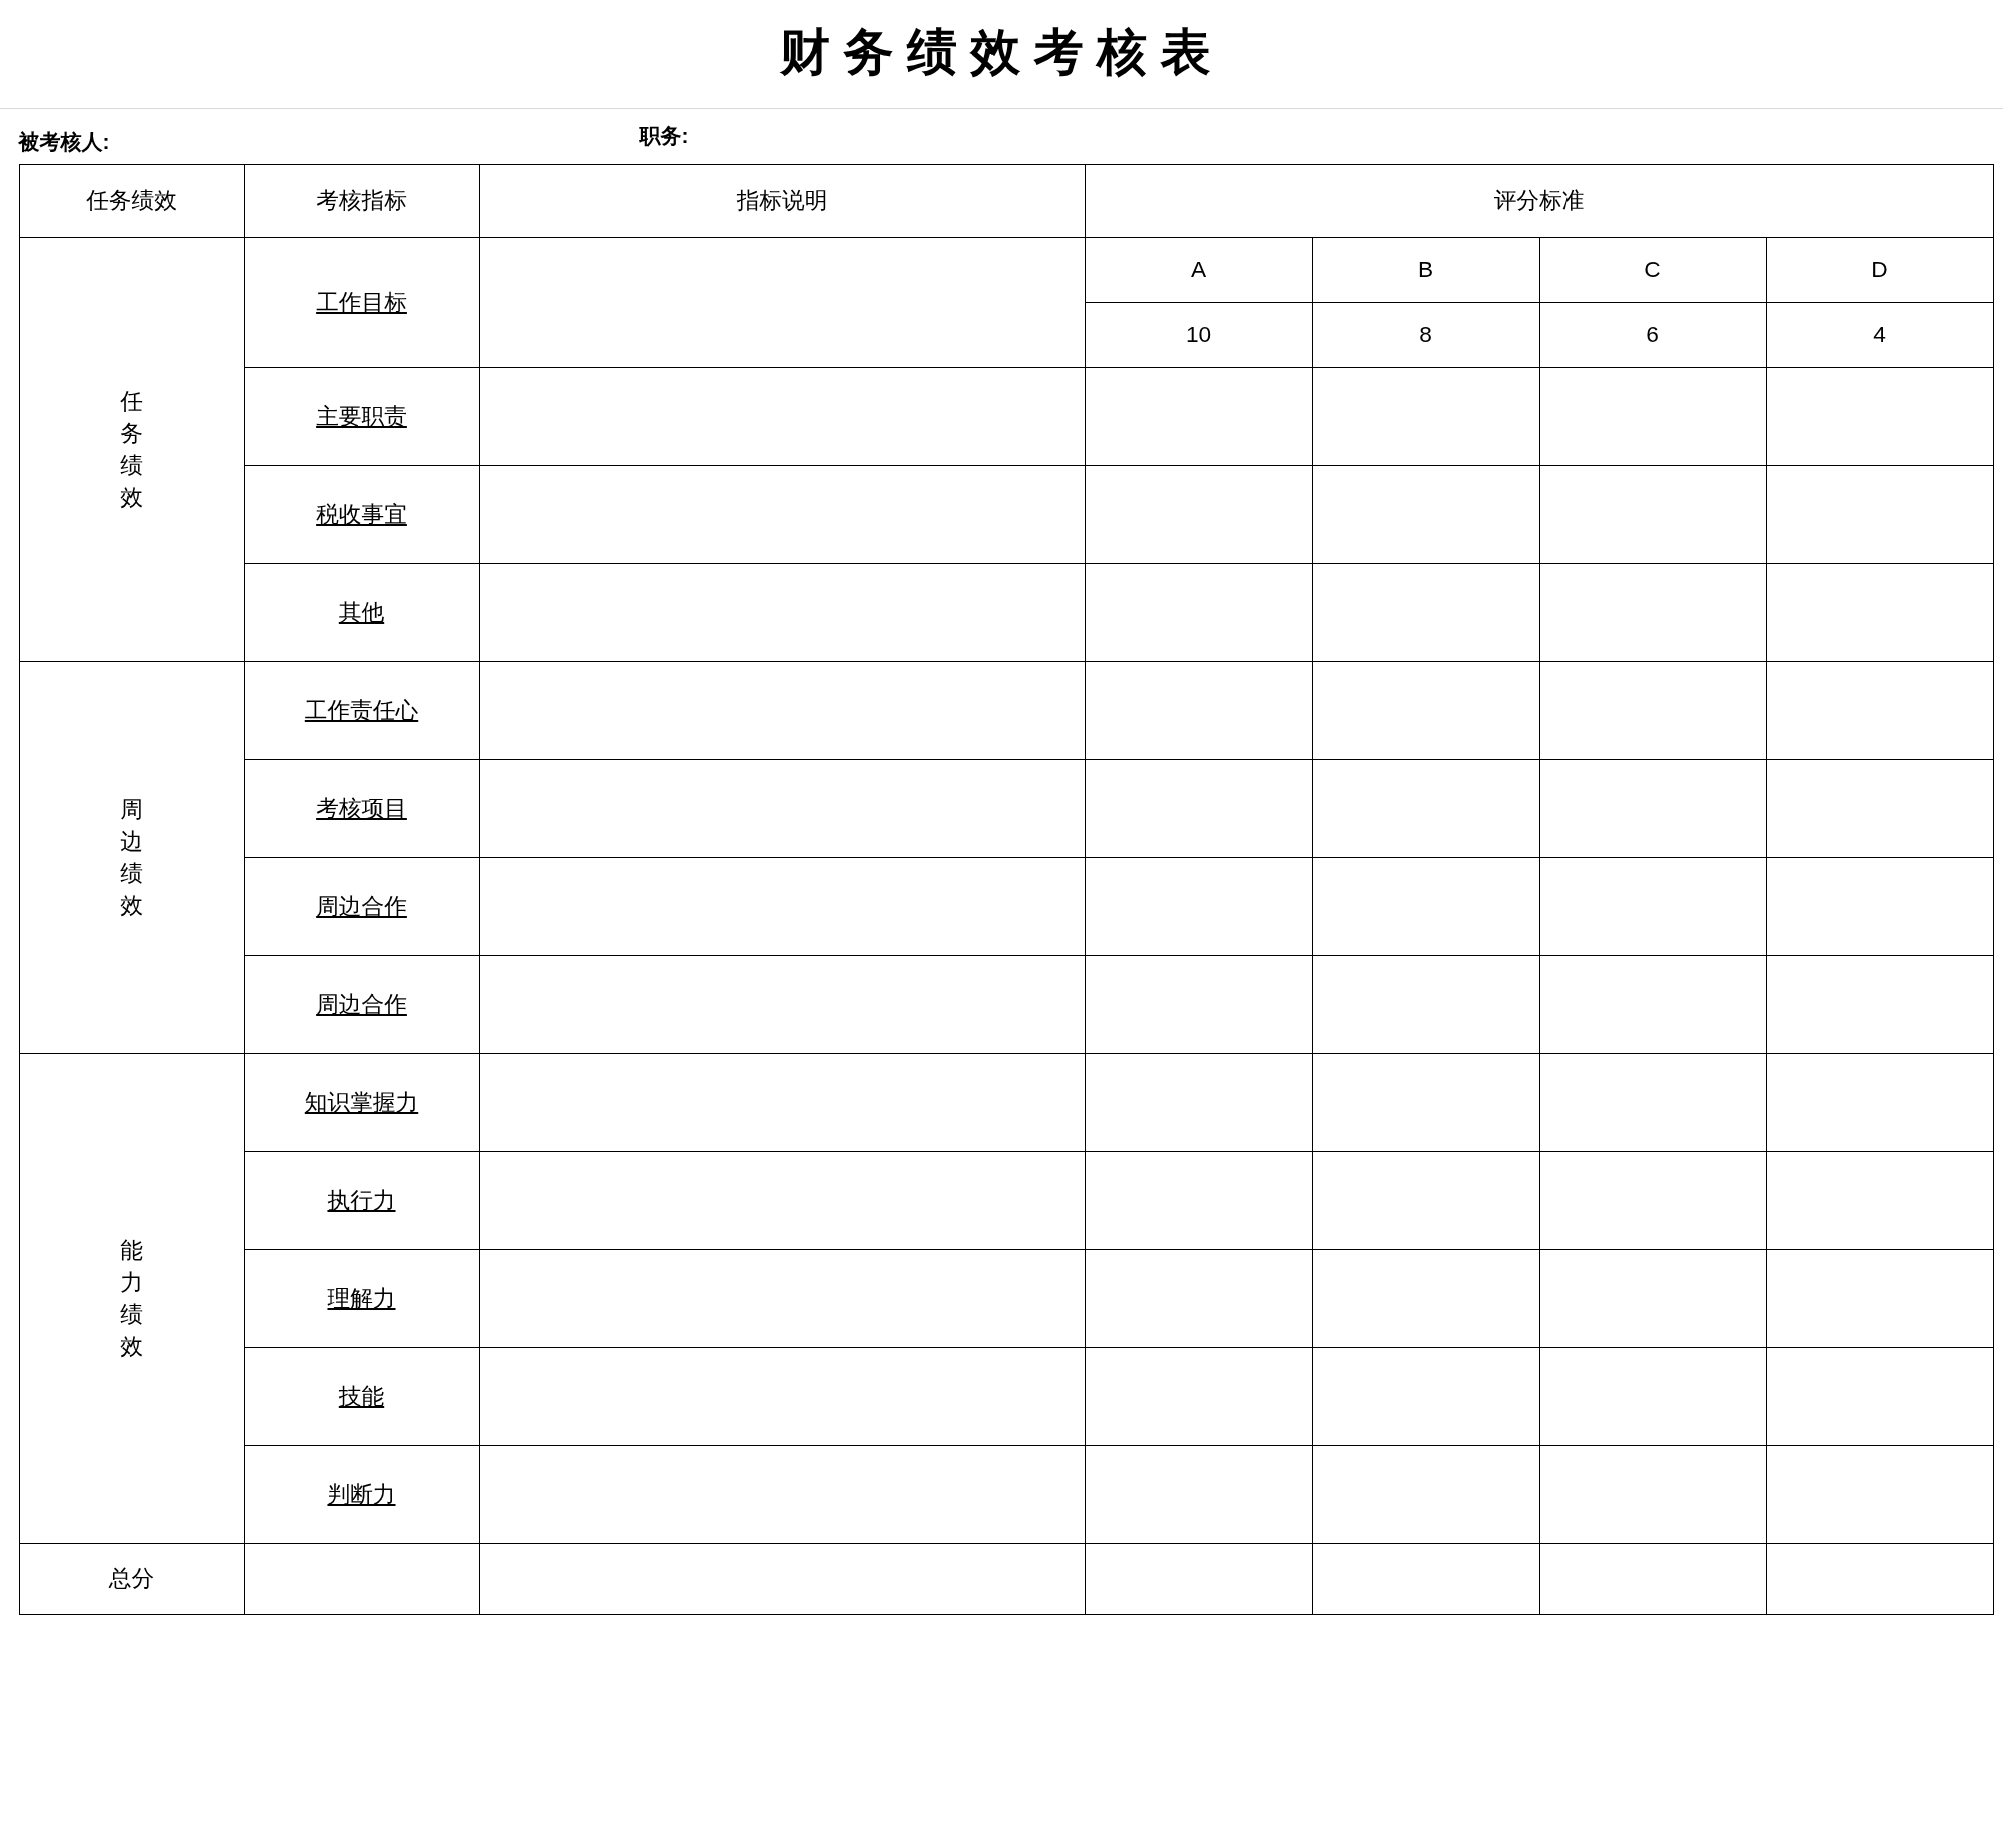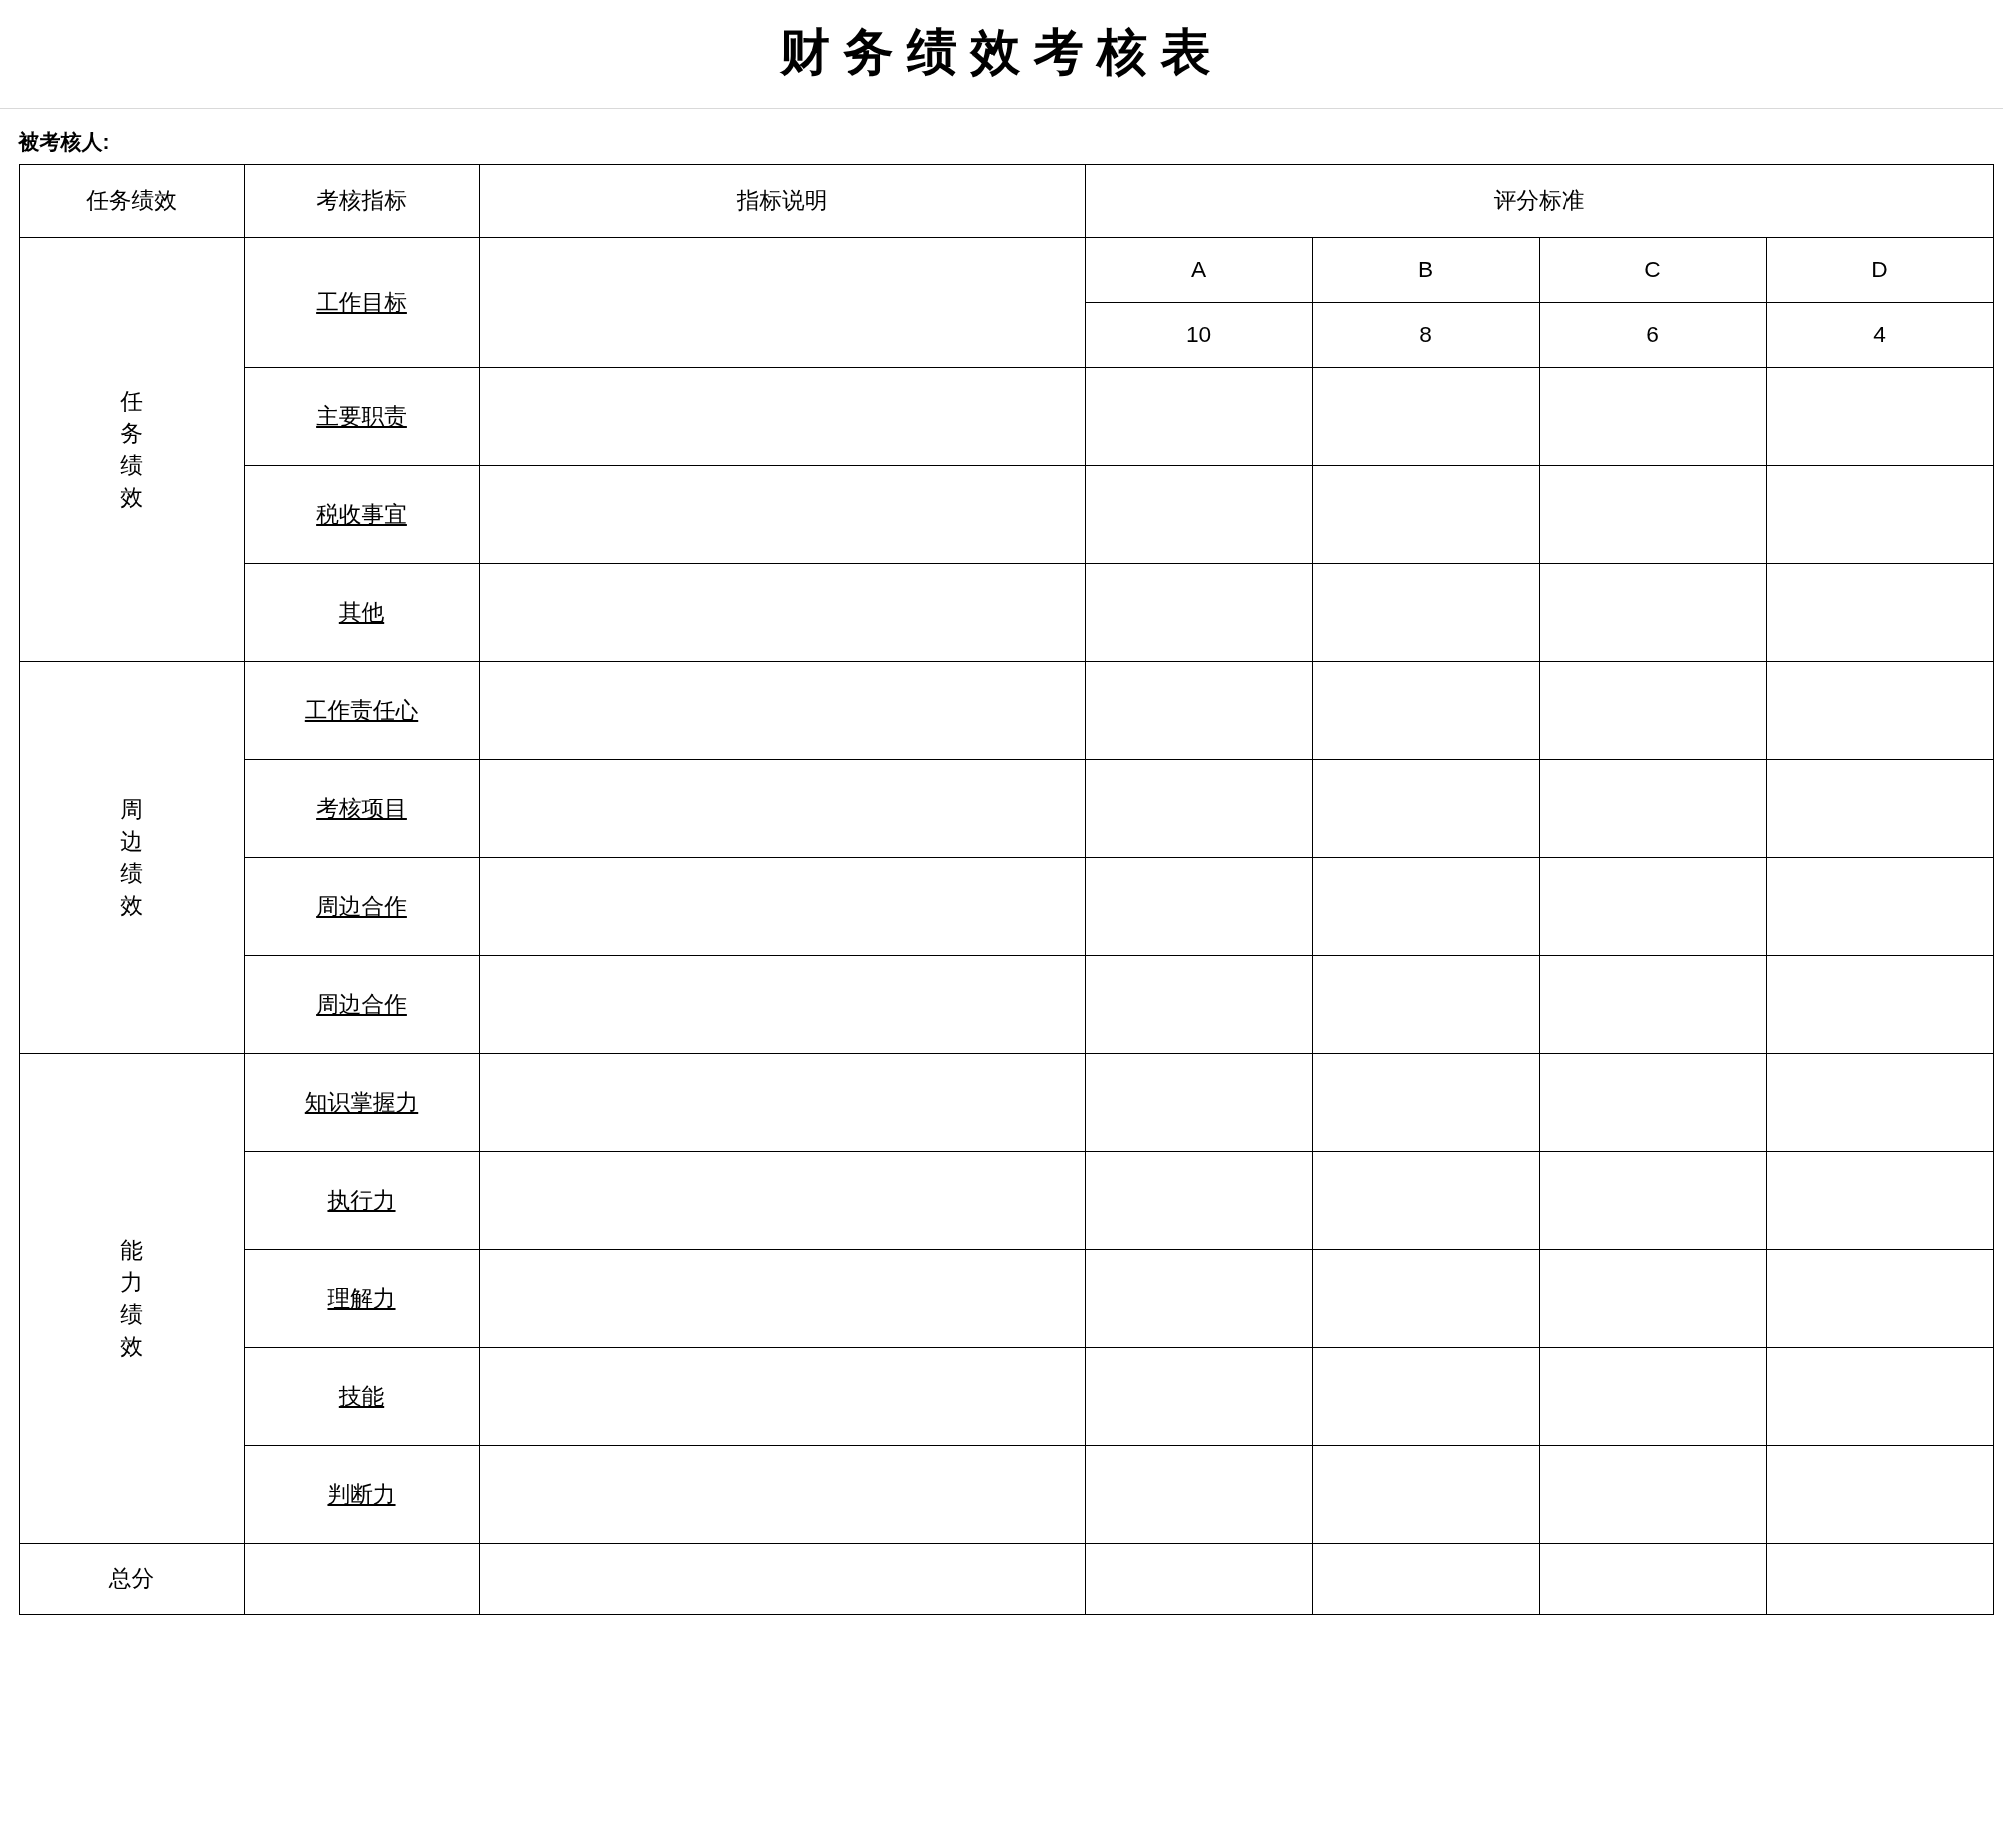--- a/index.html
+++ b/index.html
@@ -101,20 +101,21 @@
 <body>
 
 <div class="page">
 
   <div class="title-bar">
     <div class="title">财务绩效考核表</div>
   </div>
 
   <div class="meta-row">
     <div class="meta-item m1">被考核人:</div>
+    <div class="meta-item m2">职务:</div>
   </div>
 
   <table class="sheet">
     <colgroup>
       <col style="width:225px">
       <col style="width:235px">
       <col style="width:606px">
       <col style="width:227px">
       <col style="width:227px">
       <col style="width:227px">

